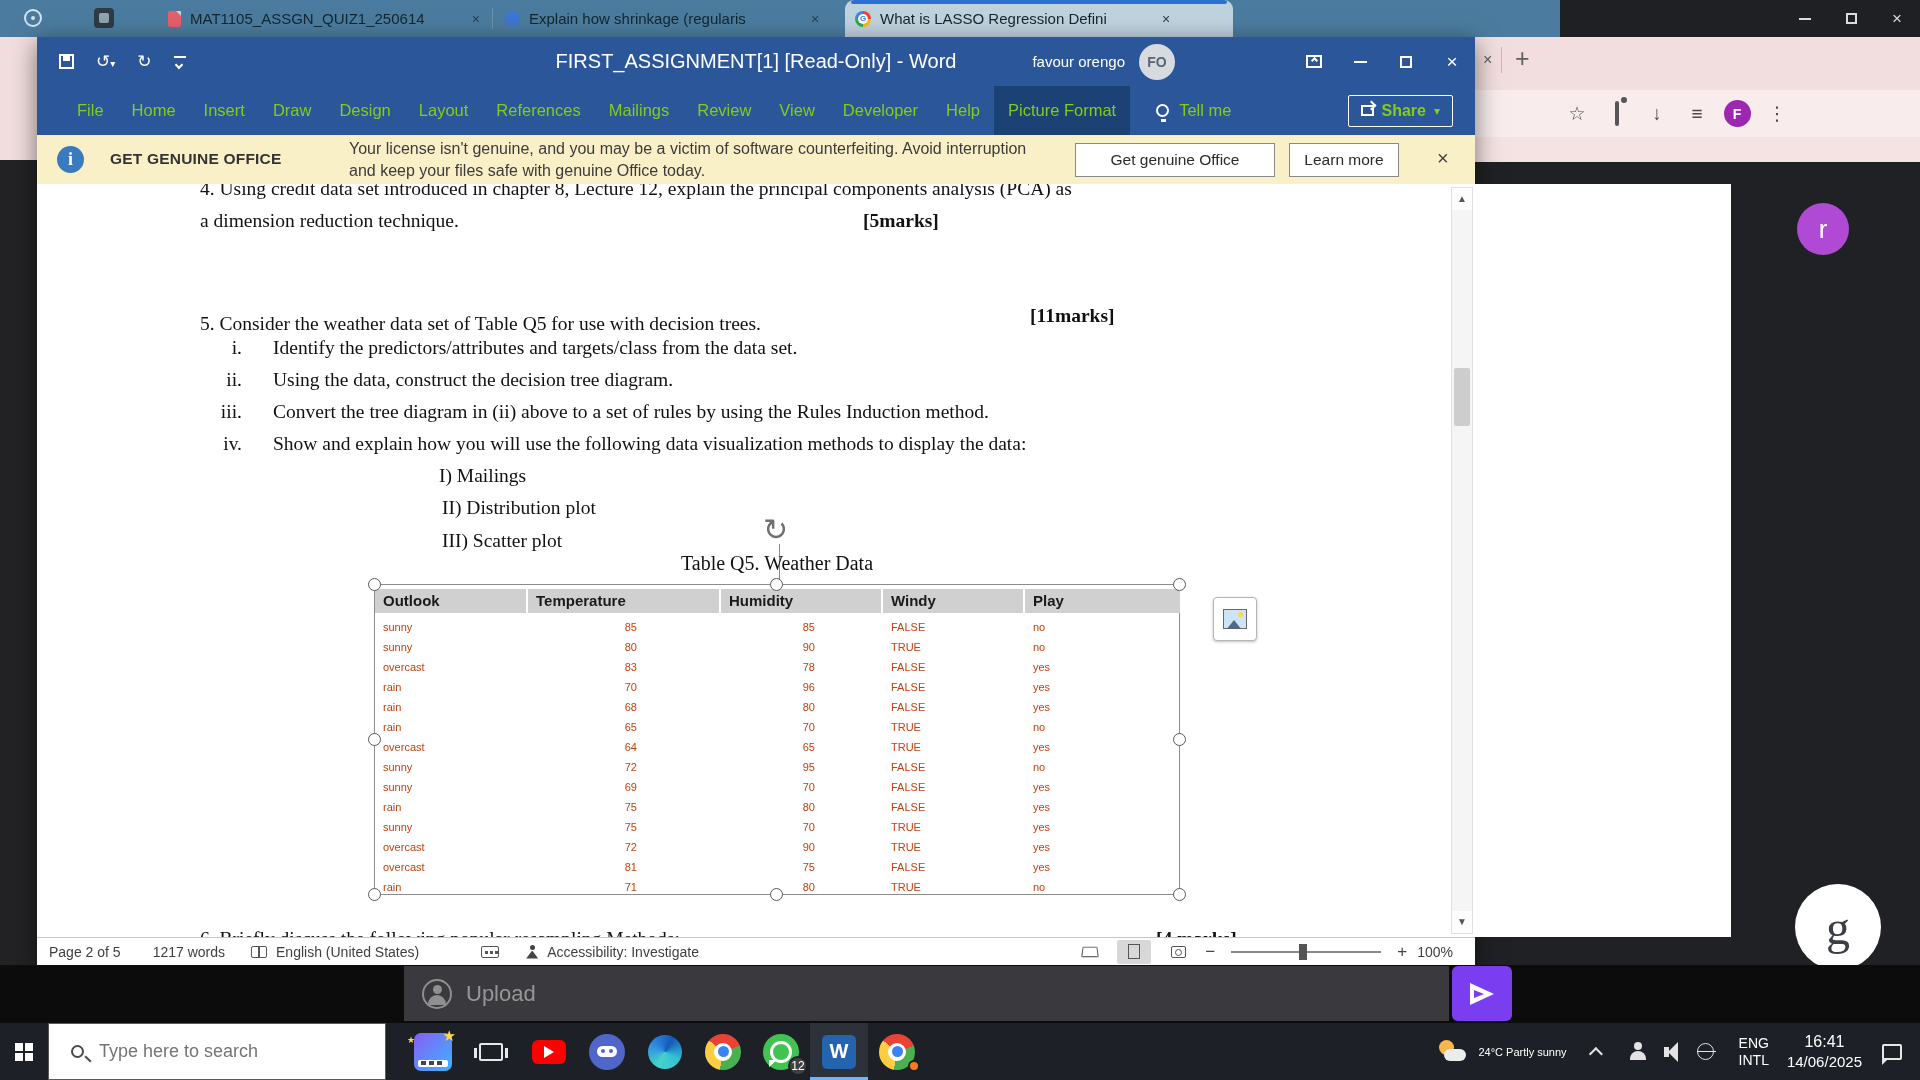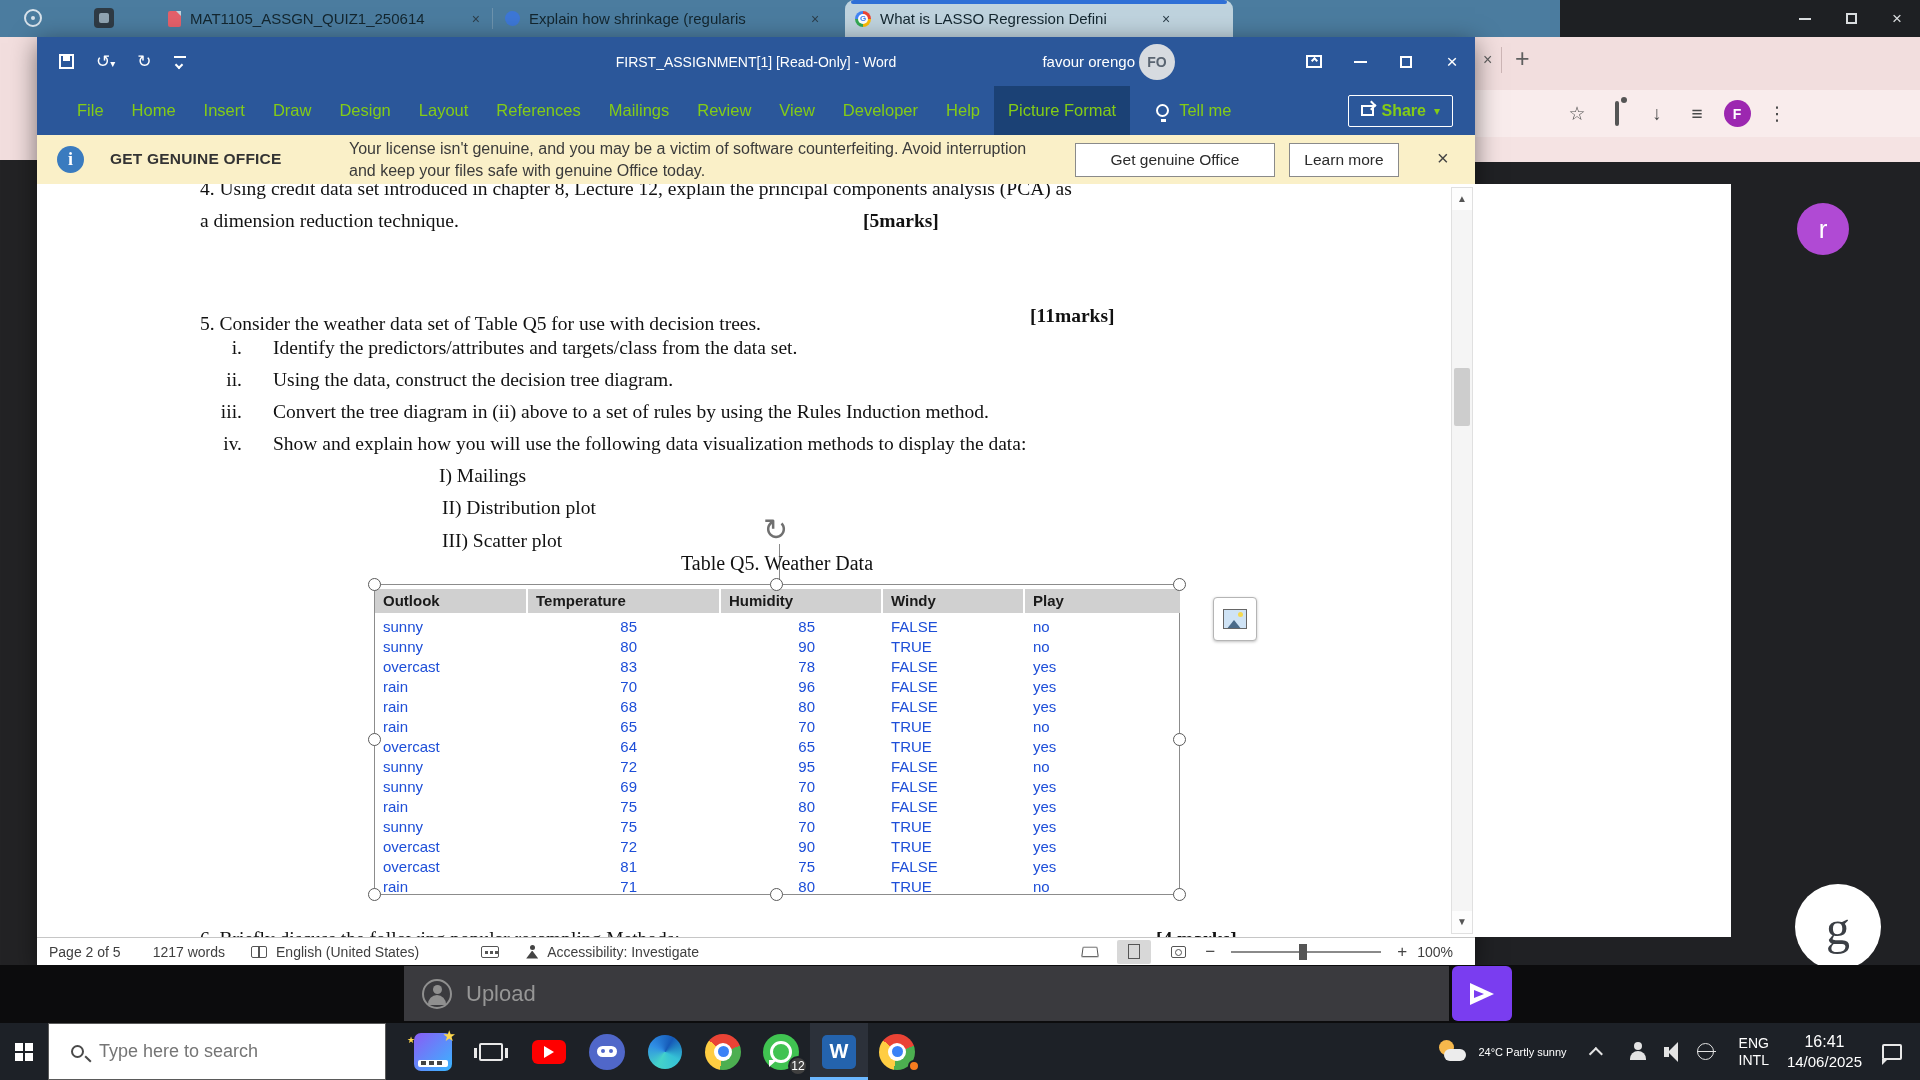--- a/index.html
+++ b/index.html
@@ -52,22 +52,22 @@
   
   .word{position:absolute;left:37px;top:37px;width:1438px;height:928px;background:#fff;box-shadow:0 6px 24px rgba(0,0,0,.5);}
   .titlebar{position:absolute;left:0;top:0;width:1438px;height:49px;background:#2b579a;color:#fff;}
   .qat{position:absolute;left:22px;top:0;height:49px;display:flex;align-items:center;gap:22px;}
   .qat .q{font-size:17px;color:#fff;}
   .save-ic{width:15px;height:15px;border:2px solid #fff;position:relative;}
   .save-ic i{position:absolute;left:2px;top:0;width:7px;height:5px;background:#fff;display:block;}
   .dim{color:#8aa6cc;}
   .qat-custom{width:12px;height:12px;border-top:2px solid #fff;position:relative;}
   .qat-custom i{position:absolute;left:2px;top:4px;width:6px;height:6px;border-right:2px solid #fff;border-bottom:2px solid #fff;transform:rotate(45deg);display:block;}
-  .wtitle{position:absolute;left:0;top:0;width:1438px;height:49px;display:flex;align-items:center;justify-content:center;font-size:14px;}
-  .acct{position:absolute;right:300px;top:0;height:49px;display:flex;align-items:center;gap:4px;font-size:15px;}
+  .wtitle{position:absolute;left:0;top:0;width:1438px;height:49px;display:flex;align-items:center;justify-content:center;font-size:20px;}
+  .acct{position:absolute;right:300px;top:0;height:49px;display:flex;align-items:center;gap:14px;font-size:15px;}
   .fo{width:36px;height:36px;border-radius:50%;background:#d7dbe0;color:#5a6572;font-weight:bold;font-size:14px;display:flex;align-items:center;justify-content:center;}
   .tb-ctrl{position:absolute;right:0;top:0;height:49px;display:flex;}
   .tb-ctrl .wc2{width:46px;height:49px;display:flex;align-items:center;justify-content:center;font-size:19px;color:#fff;}
   .wc2 .bar{width:13px;height:2px;background:#fff;}
   .wc2 .box{width:12px;height:12px;border:2px solid #fff;}
   .ribopt{width:16px;height:13px;border:2px solid #fff;position:relative;}
   .ribopt i{position:absolute;left:4px;top:1px;width:5px;height:5px;border-left:2px solid #fff;border-top:2px solid #fff;transform:rotate(45deg);display:block;}
 
   .ribbon{position:absolute;left:0;top:49px;width:1438px;height:49px;background:#2b579a;display:flex;align-items:center;color:#84cc16;}
   .rtabs{display:flex;align-items:center;height:49px;margin-left:26px;}
@@ -96,21 +96,21 @@
   .mk{font-weight:bold;}
   .rnum{position:absolute;width:55px;text-align:right;font-size:19.5px;}
   .rtxt{position:absolute;font-size:19.5px;white-space:nowrap;}
   .rot-ic{position:absolute;left:726px;top:328px;font-size:30px;color:#707070;}
   .rot-stem{position:absolute;left:742px;top:360px;width:1px;height:42px;background:#8a8a8a;}
   .tcaption{position:absolute;left:337px;top:368px;width:806px;text-align:center;font-size:20px;}
   .timg{position:absolute;left:337px;top:400px;width:806px;height:311px;border:1px solid #8c8c8c;background:#fff;}
   .thead{position:absolute;left:0;top:4px;height:24px;background:#d0d0d0;font-family:Liberation Sans, sans-serif;font-weight:bold;font-size:15px;color:#1a1a1a;line-height:24px;padding-left:8px;}
   .h0{left:0;width:151px;} .h1{left:153px;width:191px;} .h2{left:346px;width:160px;} .h3{left:508px;width:140px;} .h4{left:650px;width:155px;}
   .trows{position:absolute;left:0;top:32px;width:804px;}
-  .trow{position:relative;height:20px;font-family:"Liberation Sans",sans-serif;font-size:15px;color:#1d4ed8;}
+  .trow{position:relative;height:20px;font-family:"Liberation Sans",sans-serif;font-size:11px;color:#c2410c;}
   .tc{position:absolute;top:0;line-height:20px;white-space:nowrap;}
   .c0{left:8px;} .c1{left:161px;width:101px;text-align:right;} .c2{left:354px;width:86px;text-align:right;} .c3{left:516px;} .c4{left:658px;}
   .handle{position:absolute;width:13px;height:13px;border-radius:50%;background:#fff;border:1.5px solid #5a5a5a;}
   .lo-btn{position:absolute;left:1176px;top:413px;width:44px;height:44px;background:#fff;border:1px solid #b5b5b5;border-radius:4px;box-shadow:0 1px 3px rgba(0,0,0,.25);display:flex;align-items:center;justify-content:center;}
   .lo-pic{width:24px;height:20px;border:1.5px solid #666;position:relative;background:#cfe3f5;overflow:hidden;}
   .lo-pic i{position:absolute;left:2px;bottom:-2px;border-style:solid;border-width:0 8px 10px 8px;border-color:transparent transparent #4a6b8a transparent;display:block;}
   .lo-pic b{position:absolute;right:3px;top:2px;width:5px;height:5px;border-radius:50%;background:#f5d94e;display:block;}
 
   
   .sbar{position:absolute;left:1414px;top:3px;width:22px;height:747px;background:#f5f5f5;border:1px solid #e0e0e0;}

